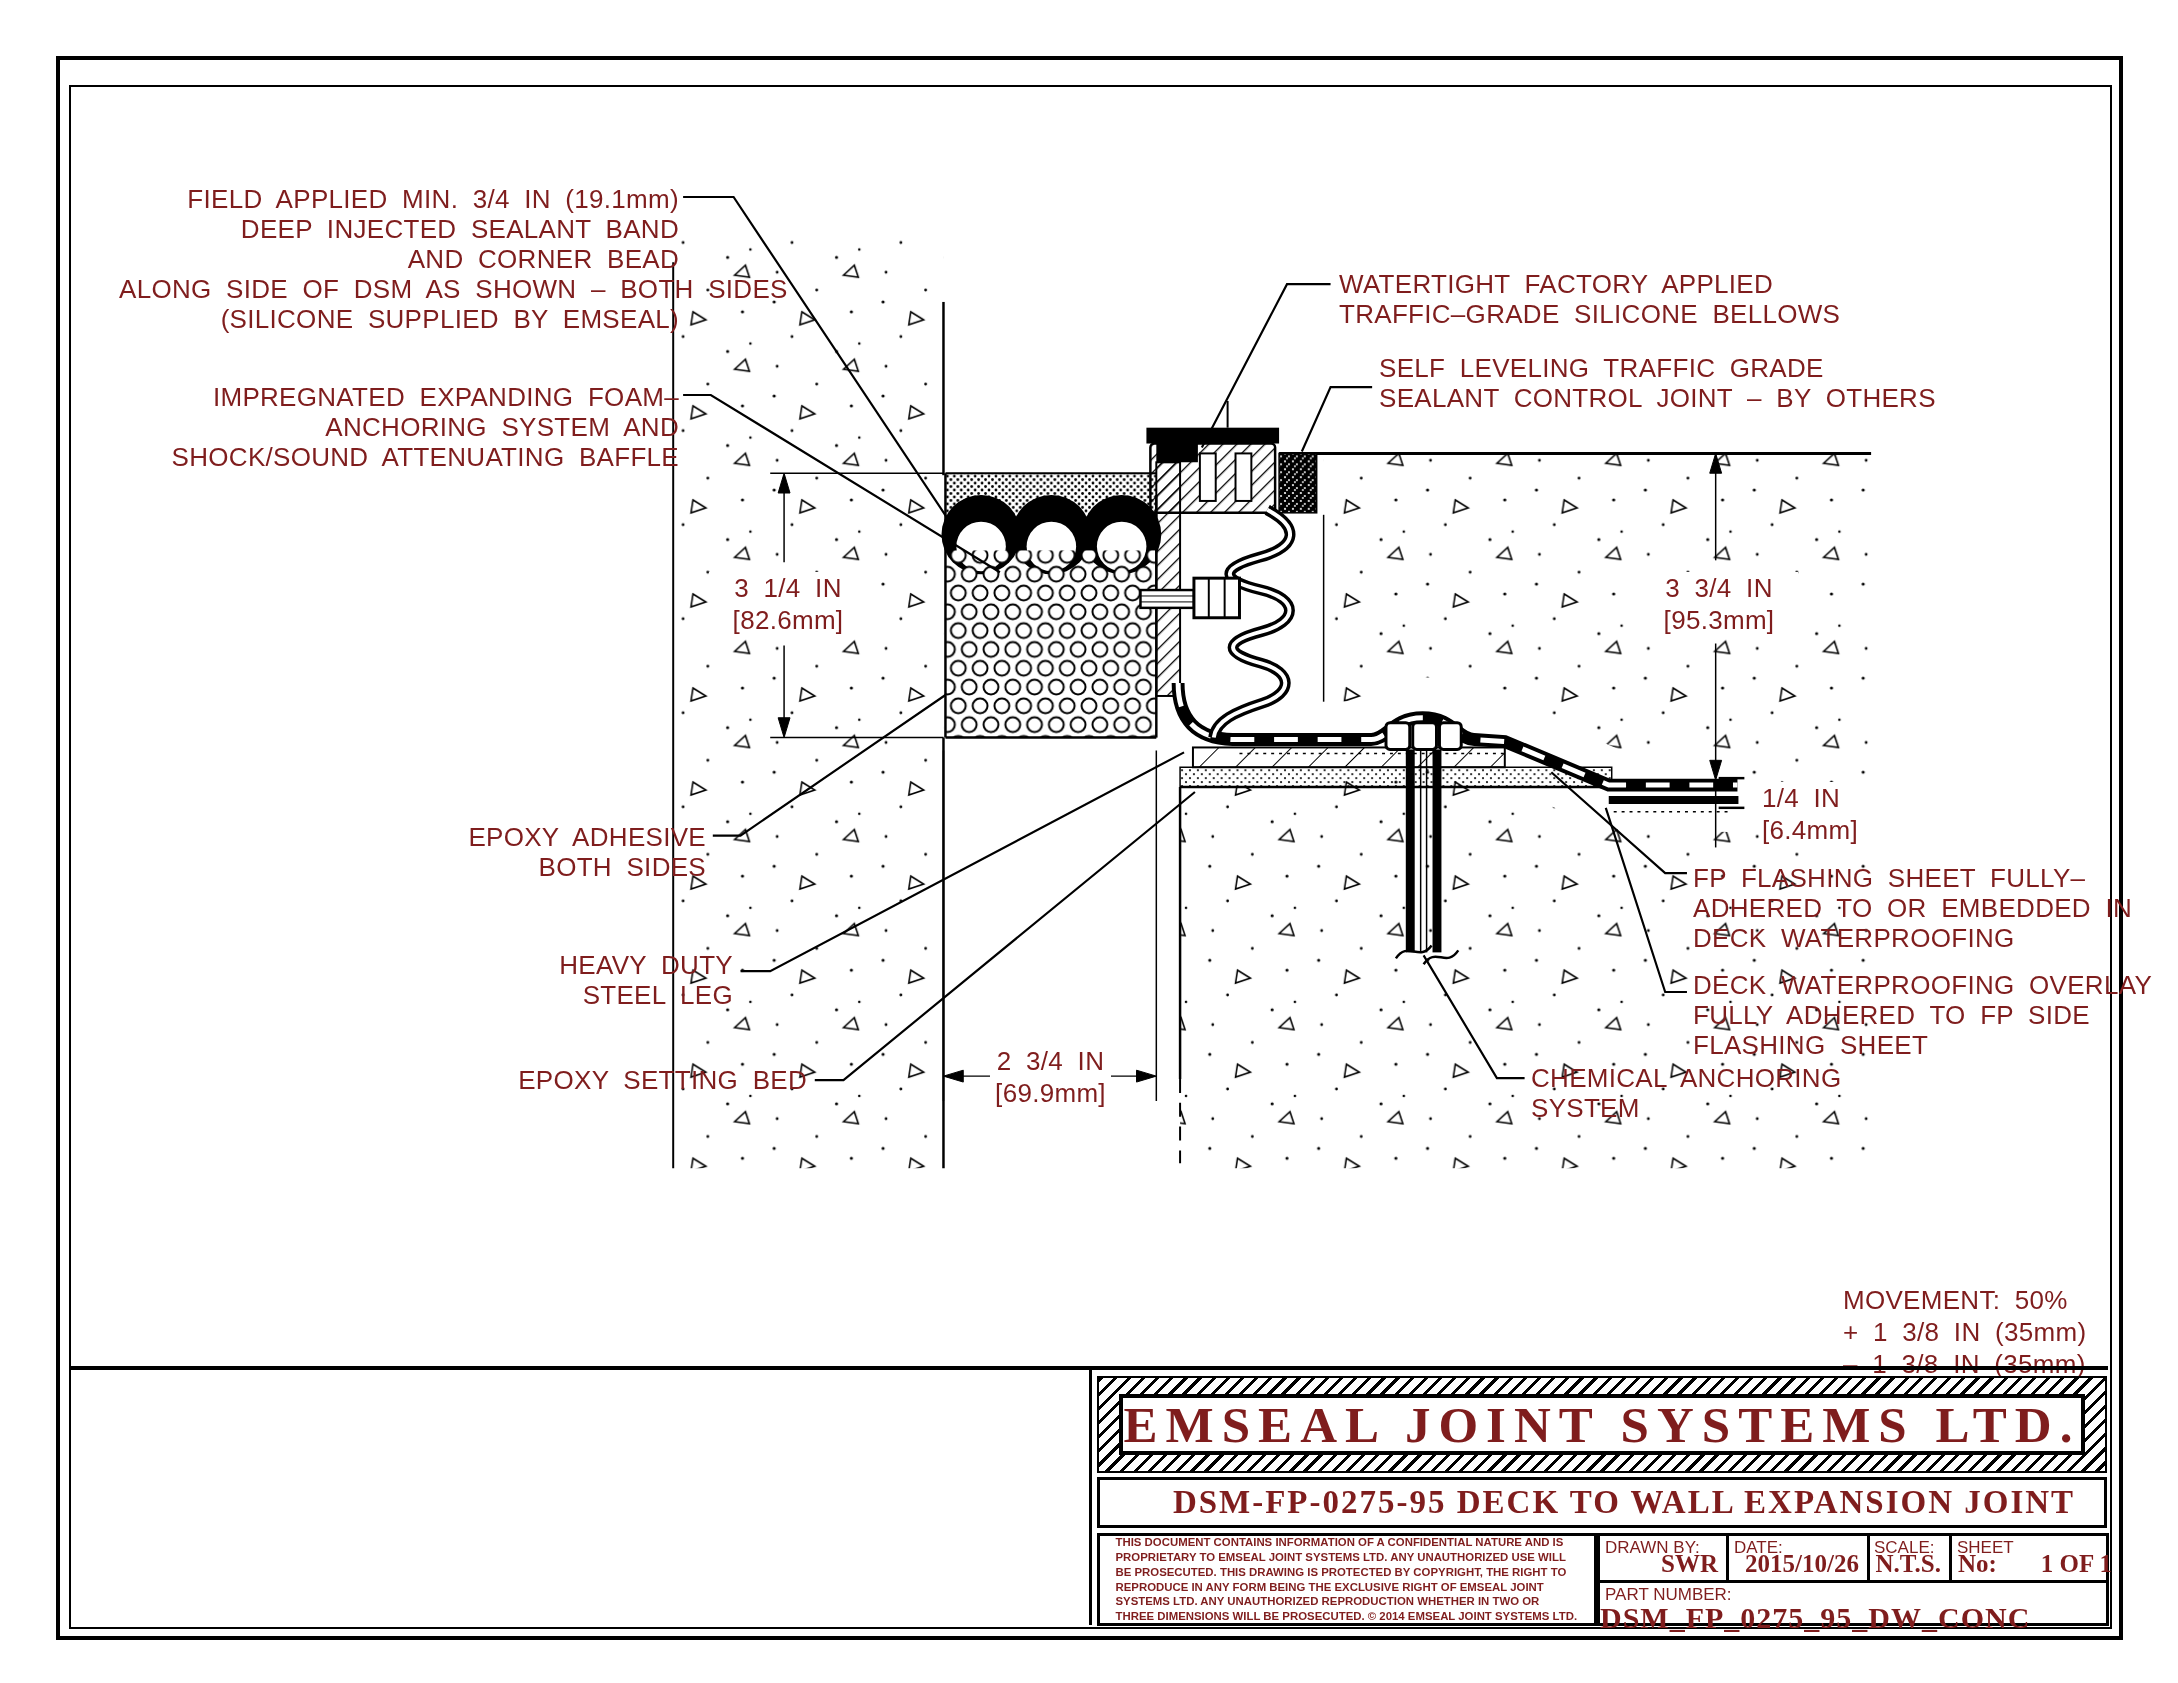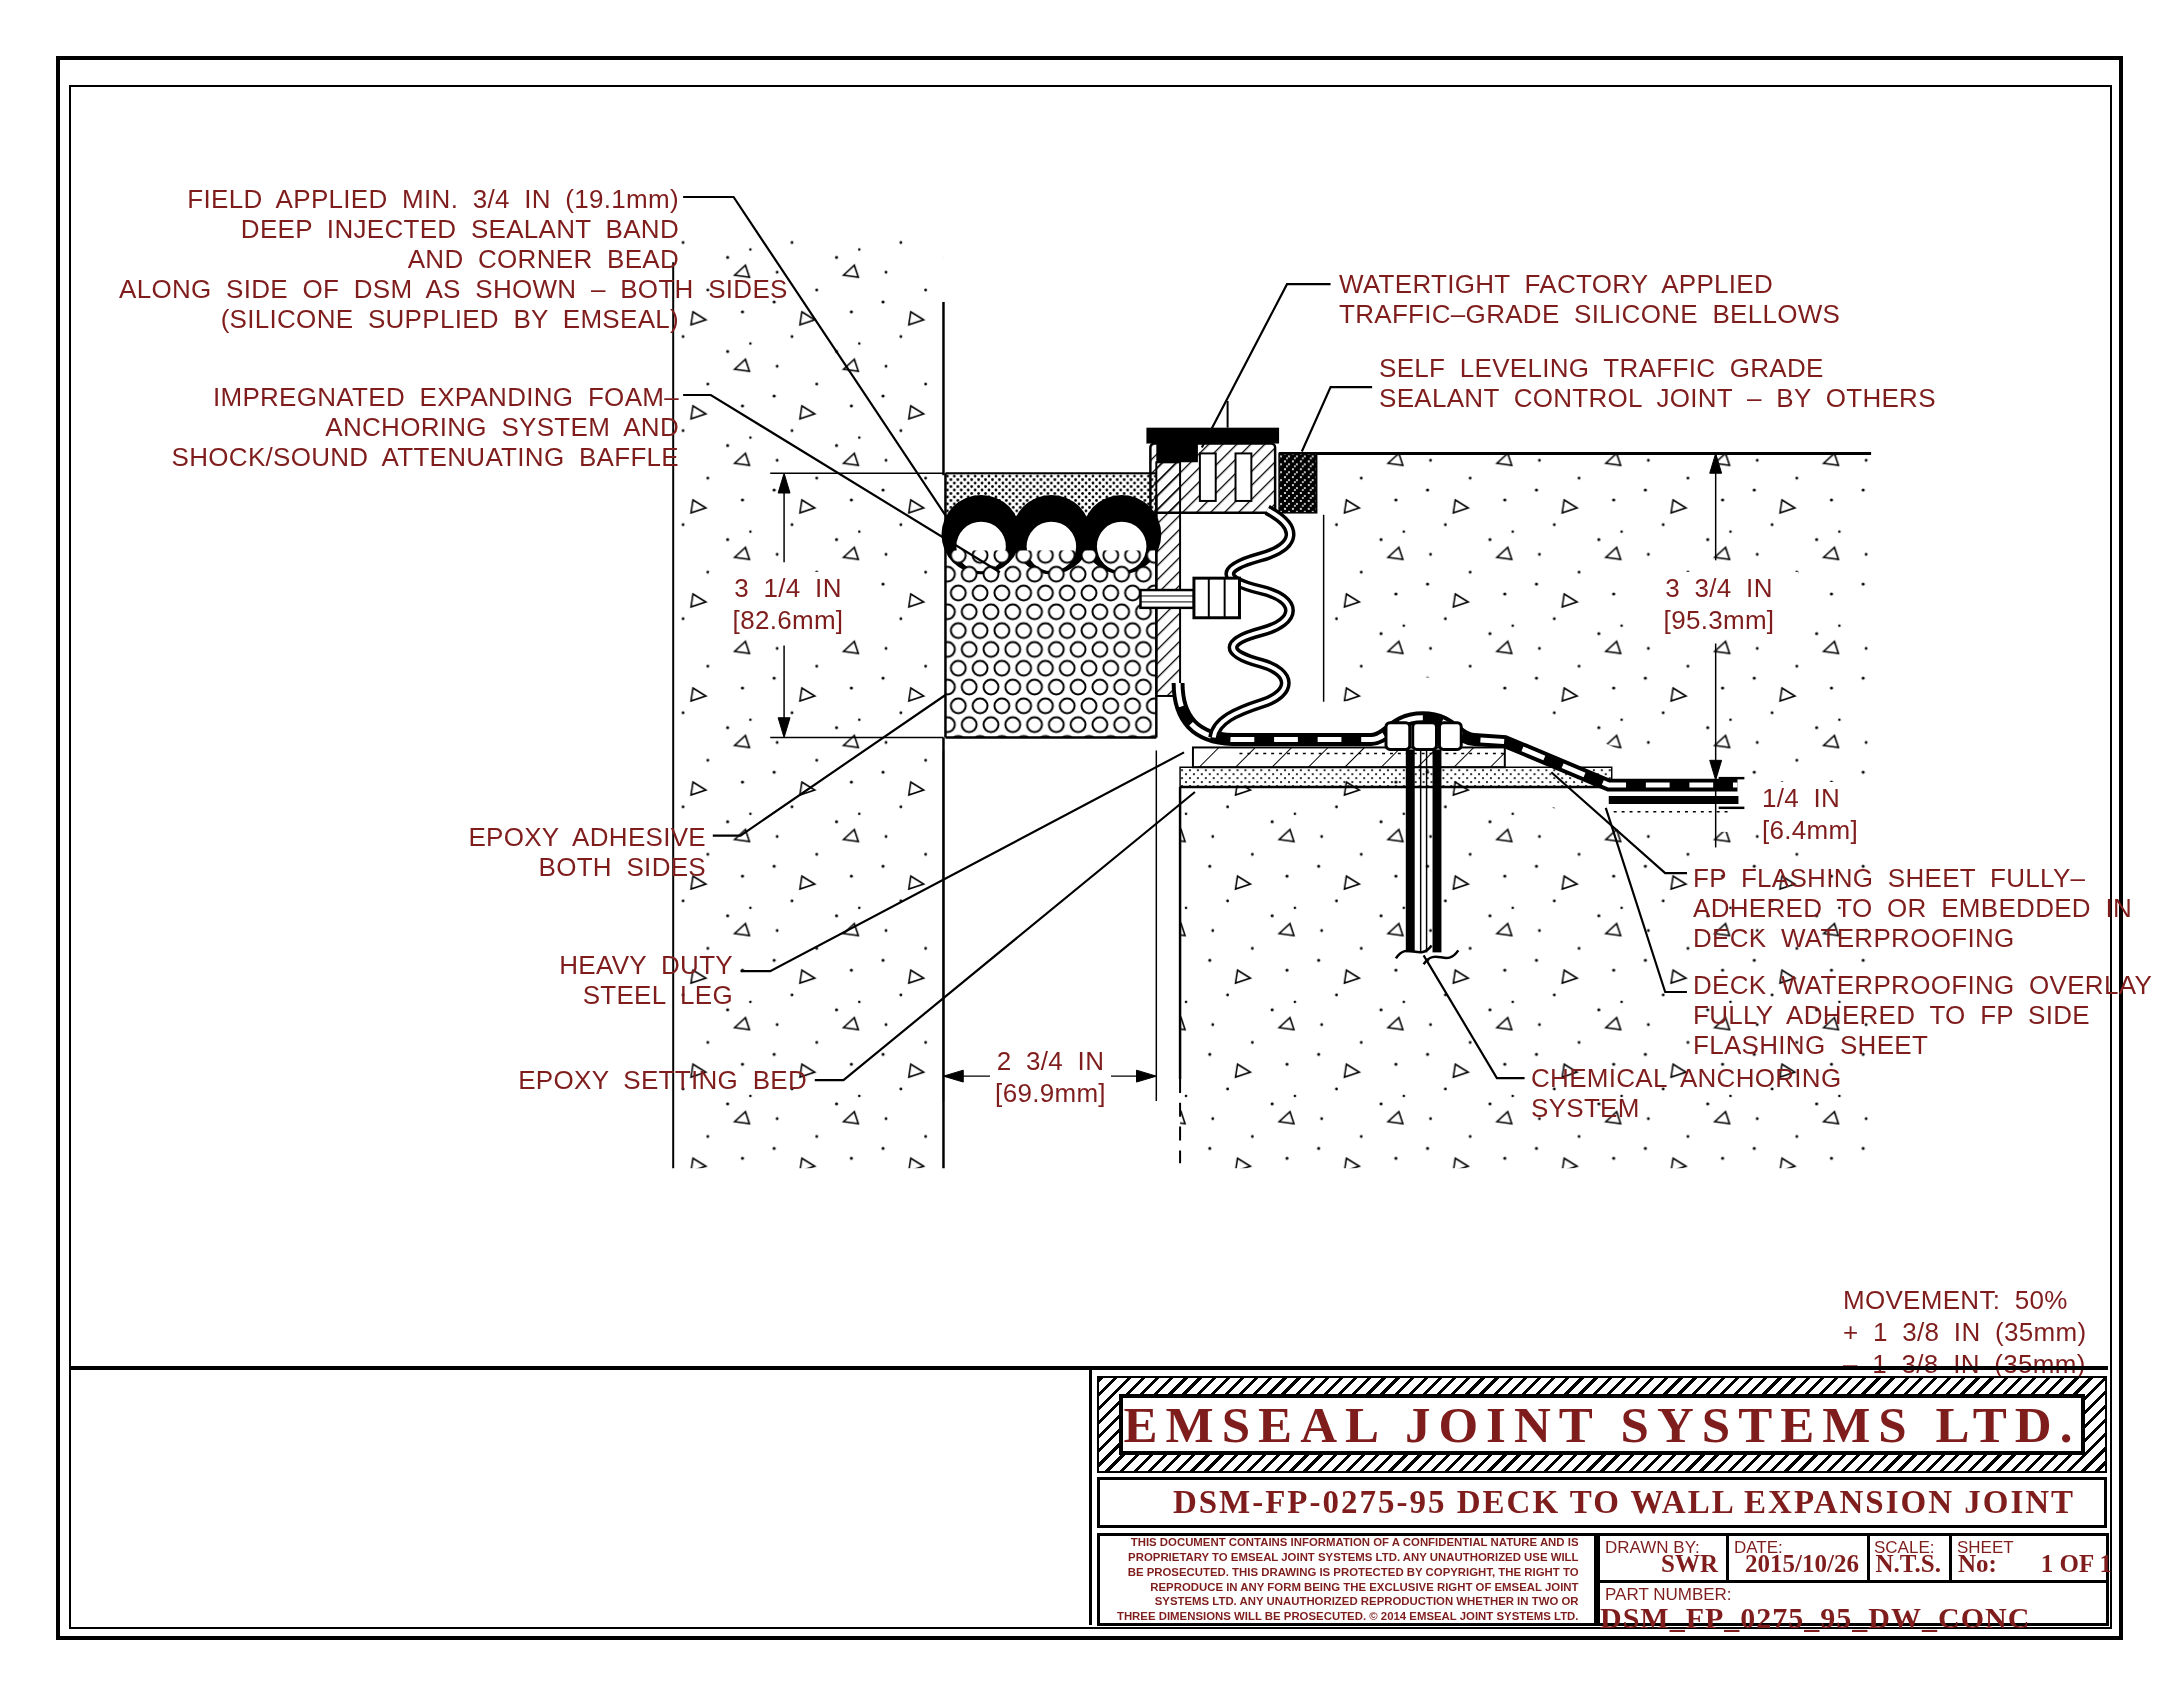--- a/index.html
+++ b/index.html
@@ -19,21 +19,21 @@
           background:repeating-linear-gradient(135deg,#000 0 3px,#fff 3px 10px);
           box-sizing:border-box;border:2px solid #000;}
   .banner-inner{position:absolute;left:20px;top:16px;right:20px;bottom:16px;background:#fff;border:4px solid #000;
           display:flex;align-items:center;justify-content:center;}
   .banner-title{font-family:"Liberation Serif",serif;font-weight:bold;font-size:51px;letter-spacing:8px;white-space:nowrap;}
   .subtitle-box{position:absolute;left:1097px;top:1477px;width:1010px;height:51px;box-sizing:border-box;border:3px solid #000;
           display:flex;align-items:center;justify-content:center;background:#fff;padding-left:44px;}
   .subtitle{font-family:"Liberation Serif",serif;font-weight:bold;font-size:33px;letter-spacing:2px;white-space:nowrap;}
   .legal-box{position:absolute;left:1097px;top:1533px;width:500px;height:93px;box-sizing:border-box;border:3px solid #000;
           display:flex;align-items:center;justify-content:center;}
-  .legal{font:bold 11.4px/1.3 "Liberation Sans",sans-serif;text-align:right;width:463px;}
+  .legal{font:bold 11.4px/1.3 "Liberation Sans",sans-serif;text-align:left;width:463px;}
   .grid{position:absolute;left:1597px;top:1533px;width:512px;height:93px;box-sizing:border-box;border:3px solid #000;}
   .cell{position:absolute;box-sizing:border-box;border-right:3px solid #000;top:0;height:44px;}
   .cell-label{position:absolute;left:5px;top:2px;font:17px "Liberation Sans",sans-serif;}
   .cell-value{position:absolute;right:8px;bottom:2px;font-family:"Liberation Serif",serif;font-weight:bold;font-size:25px;white-space:nowrap;}
   .row2{position:absolute;left:0;right:0;top:44px;height:44px;border-top:3px solid #000;}
   .pn-value{position:absolute;left:0;right:0;top:18px;text-align:left;font-family:"Liberation Serif",serif;font-weight:bold;font-size:30px;letter-spacing:1px;}
 </style>
 </head>
 <body>
 

